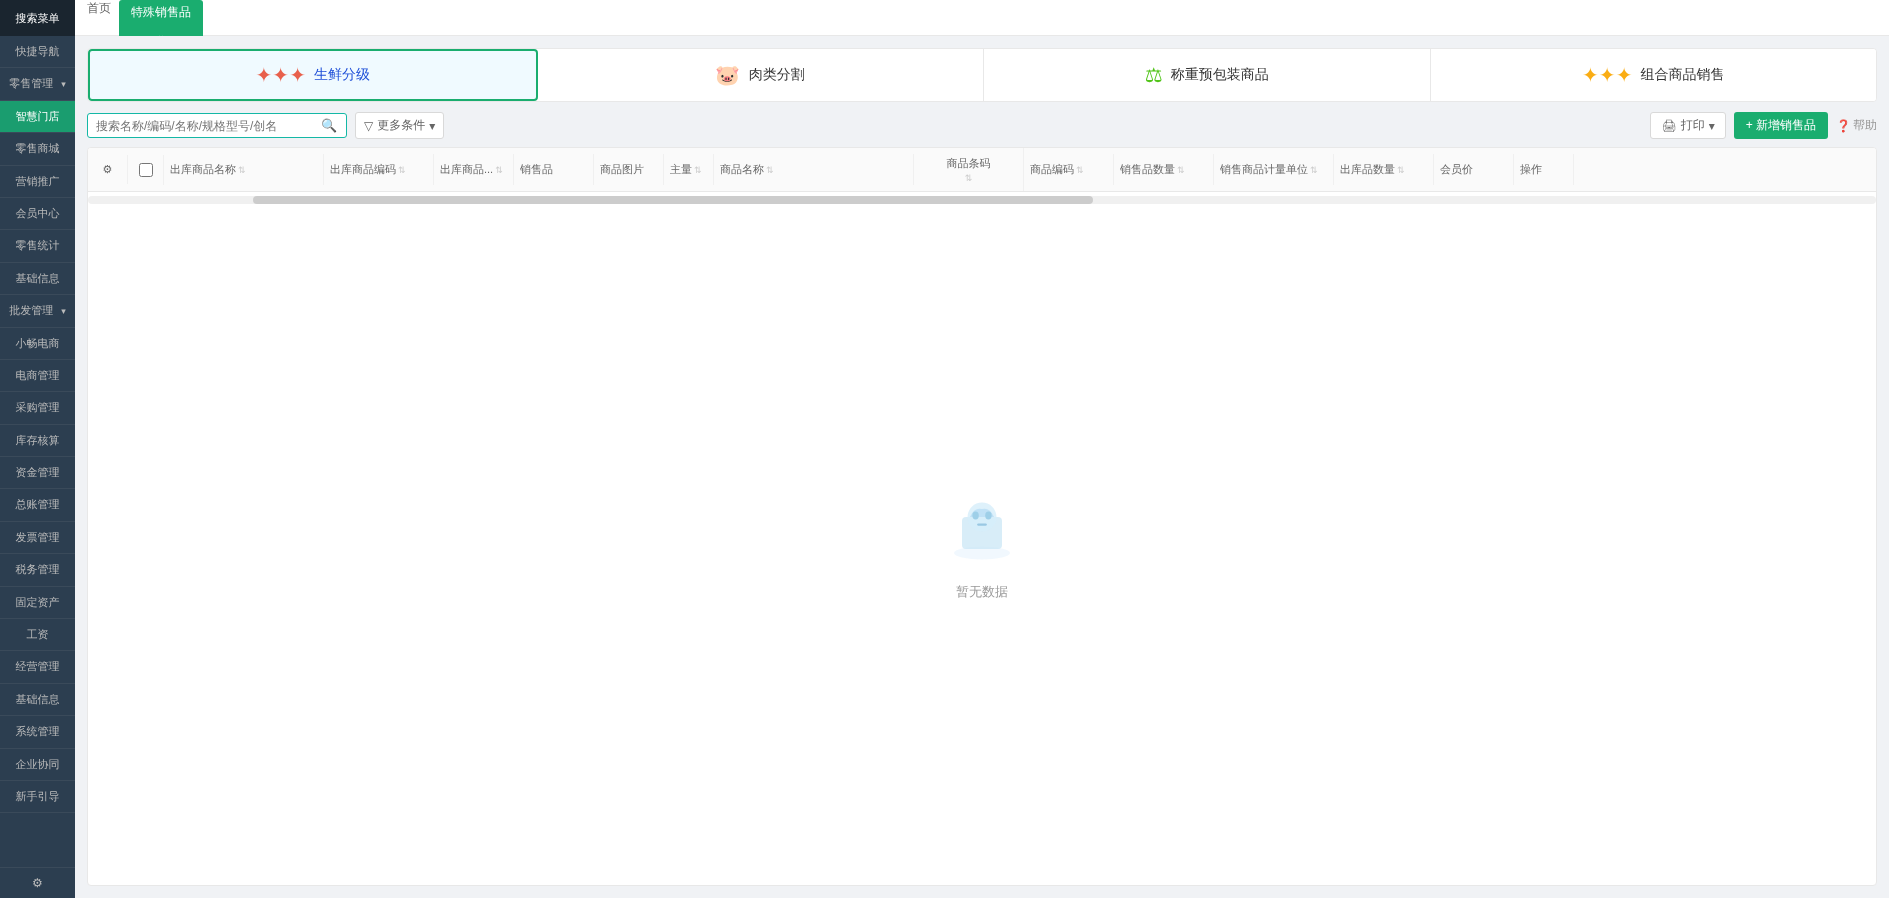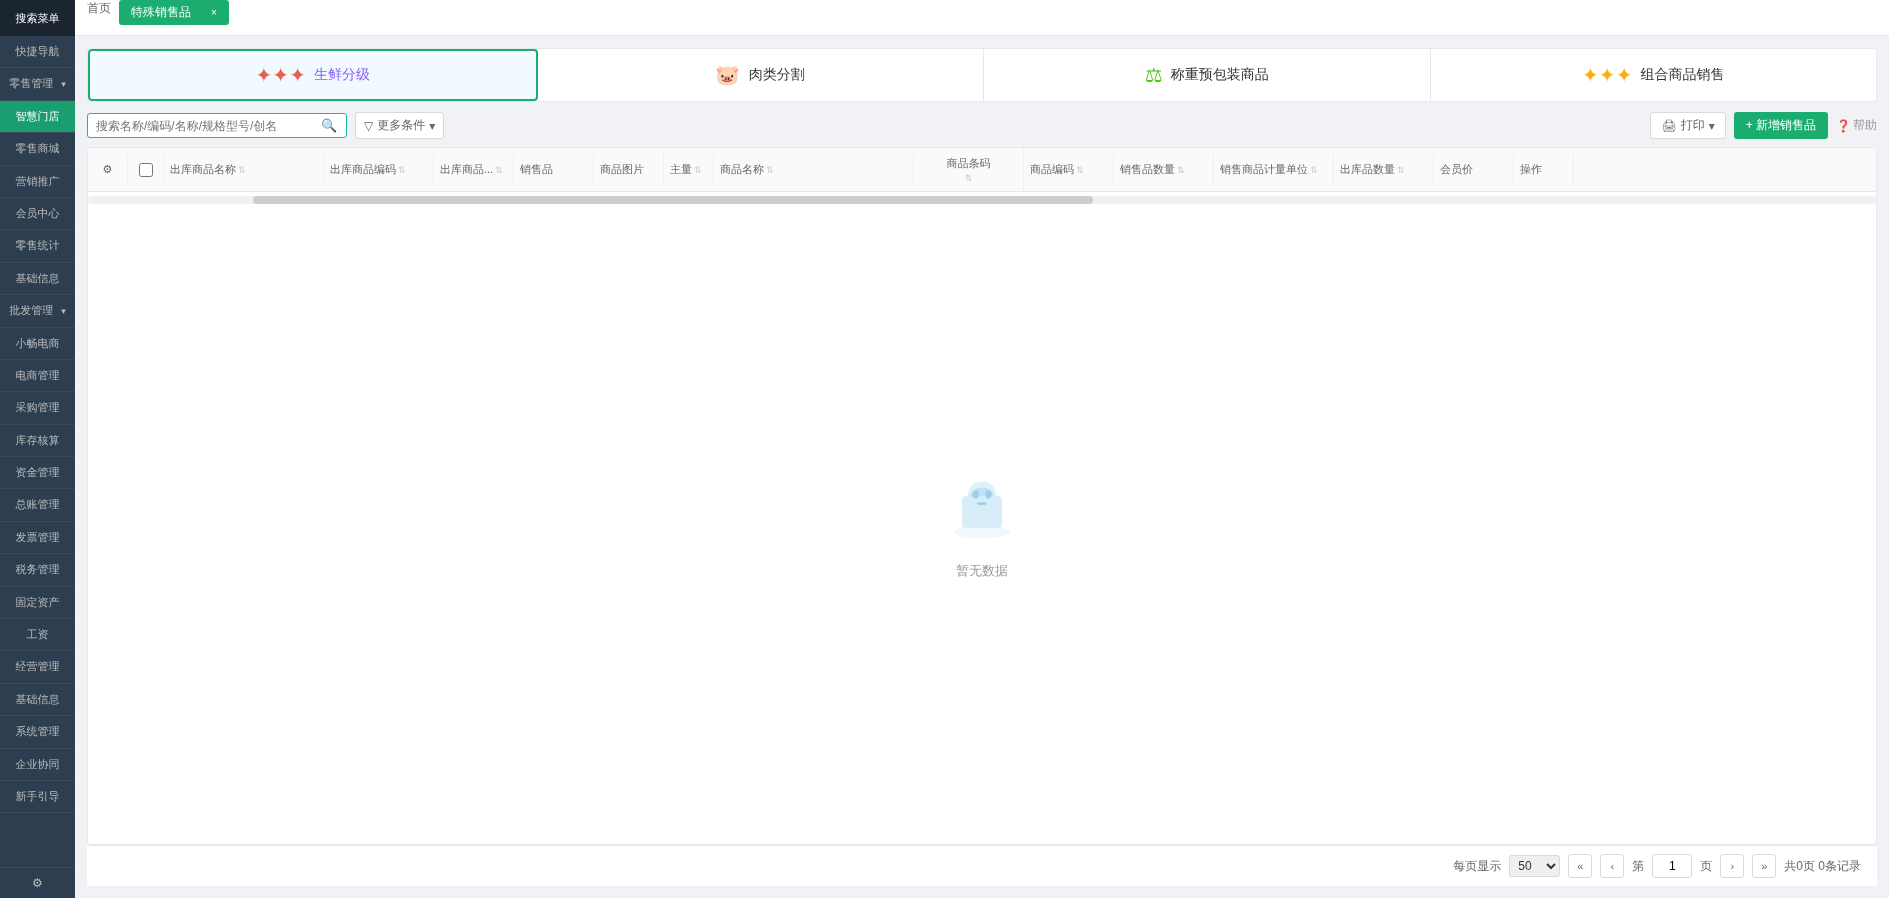--- a/index.html
+++ b/index.html
@@ -73,22 +73,23 @@
       cursor: pointer;
     }
     .topbar-tab {
       background: #1aad6f;
       color: #fff;
       padding: 4px 12px;
       border-radius: 3px;
       font-size: 12px;
       display: flex;
       align-items: center;
-      gap: 20px;
-      cursor: pointer;
+      gap: 12px;
+      cursor: pointer;
+      flex-direction: column;
     }
     .topbar-tab .close-x {
       font-size: 10px;
       cursor: pointer;
     }
 
     
     .content-area {
       flex: 1;
       padding: 12px;
@@ -125,21 +126,21 @@
       border-radius: 4px;
     }
     .category-tab .tab-icon {
       font-size: 20px;
     }
     .category-tab .tab-label {
       font-size: 14px;
       font-weight: 500;
       color: #333;
     }
-    .category-tab.active .tab-label { color: #8b5cf6; }
+    .category-tab.active .tab-label { color: #1d4ed8; }
 
     
     .toolbar {
       display: flex;
       align-items: center;
       justify-content: space-between;
       margin-bottom: 8px;
     }
     .toolbar-left {
       display: flex;
@@ -531,30 +532,14 @@
             <path d="M35 30 Q40 18 50 20 Q60 18 65 30" fill="#b8ddf5" opacity="0.8"></path>
             <ellipse cx="42" cy="28" rx="4" ry="5" fill="#9ecfe8"></ellipse>
             <ellipse cx="58" cy="28" rx="4" ry="5" fill="#9ecfe8"></ellipse>
             <rect x="44" y="38" width="12" height="3" rx="1.5" fill="#80b8d8" opacity="0.7"></rect>
           </svg>
           <span class="empty-text">暂无数据</span>
         </div>
       </div>
     </div>
 
-    <div class="pagination">
-      <span>每页显示</span>
-      <select class="page-size-select">
-        <option>50</option>
-        <option>20</option>
-        <option>100</option>
-      </select>
-      <button class="page-btn">«</button>
-      <button class="page-btn">‹</button>
-      <span>第</span>
-      <input class="page-input" type="text" value="1" style="">
-      <span>页</span>
-      <button class="page-btn">›</button>
-      <button class="page-btn">»</button>
-      <span>共0页 0条记录</span>
-    </div>
   </div>
 </div>
 
 </body></html>

